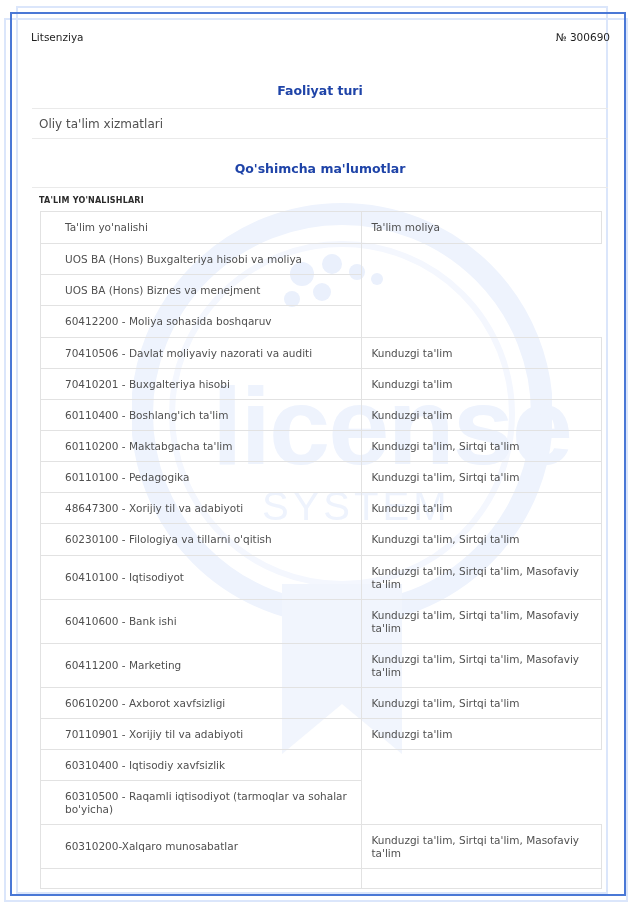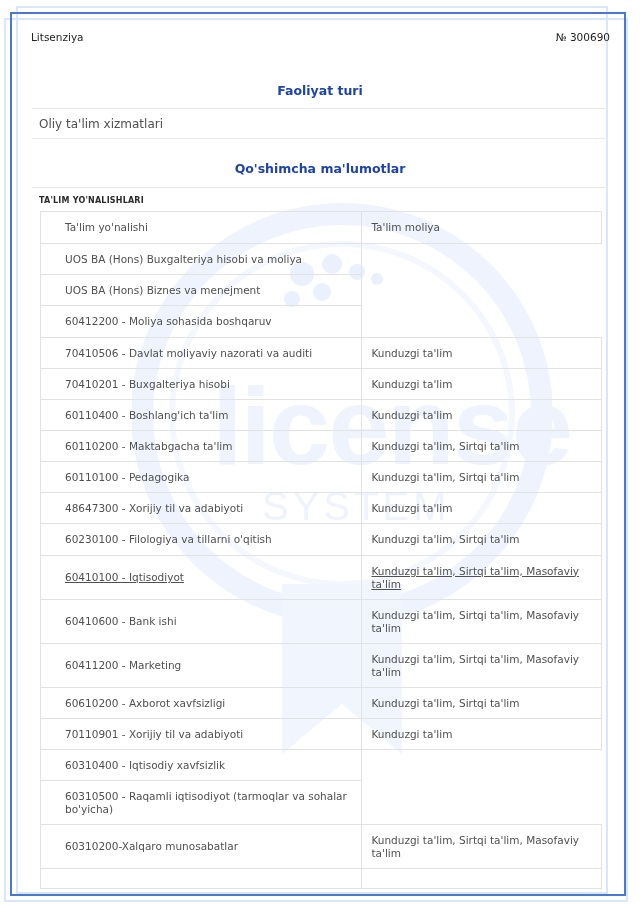--- a/index.html
+++ b/index.html
@@ -113,21 +113,21 @@
         <td class="c2">Kunduzgi ta'lim, Sirtqi ta'lim</td>
       </tr>
       <tr style="height:31px;">
         <td class="c1">48647300 - Xorijiy til va adabiyoti</td>
         <td class="c2">Kunduzgi ta'lim</td>
       </tr>
       <tr style="height:32px;">
         <td class="c1">60230100 - Filologiya va tillarni o'qitish</td>
         <td class="c2">Kunduzgi ta'lim, Sirtqi ta'lim</td>
       </tr>
-      <tr style="height:44px;text-decoration:underline;">
+      <tr style="height:44px;">
         <td class="c1">60410100 - Iqtisodiyot</td>
         <td class="c2">Kunduzgi ta'lim, Sirtqi ta'lim, Masofaviy ta'lim</td>
       </tr>
       <tr style="height:44px;">
         <td class="c1">60410600 - Bank ishi</td>
         <td class="c2">Kunduzgi ta'lim, Sirtqi ta'lim, Masofaviy ta'lim</td>
       </tr>
       <tr style="height:44px;">
         <td class="c1">60411200 - Marketing</td>
         <td class="c2">Kunduzgi ta'lim, Sirtqi ta'lim, Masofaviy ta'lim</td>

